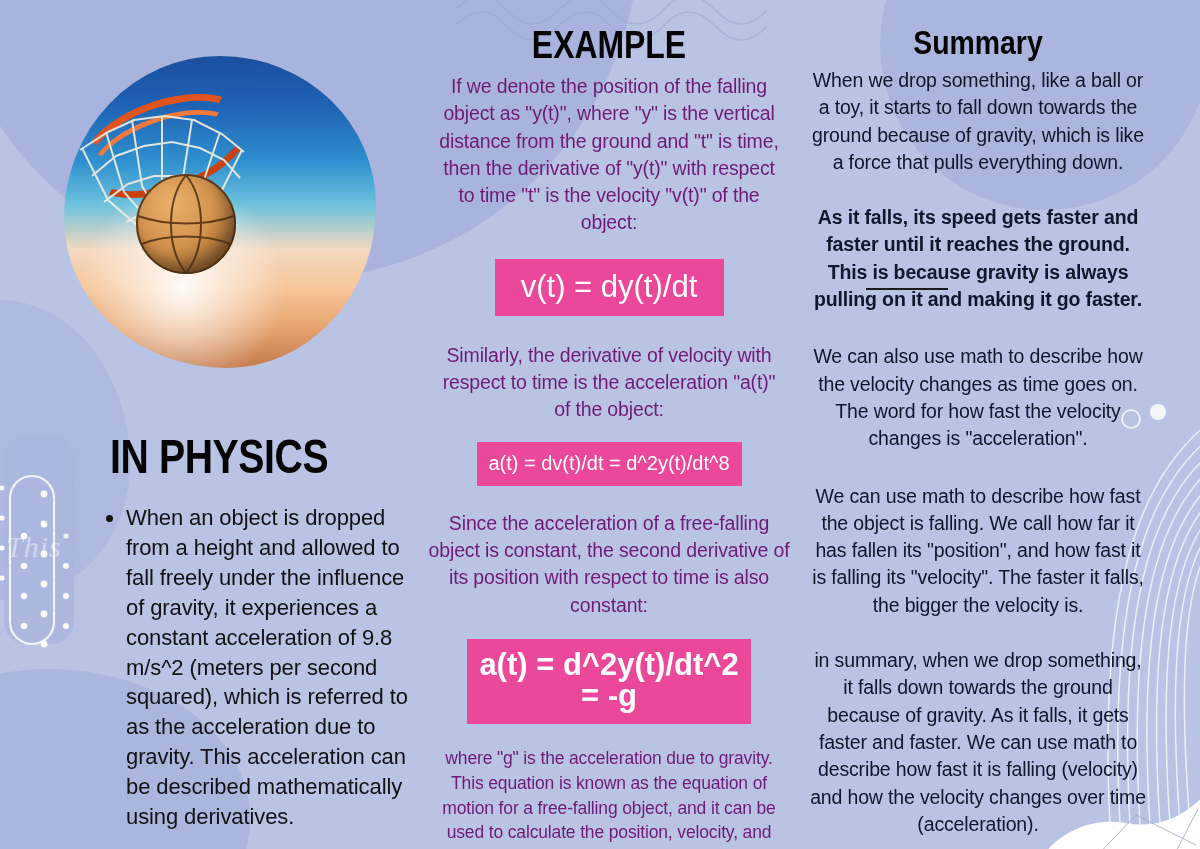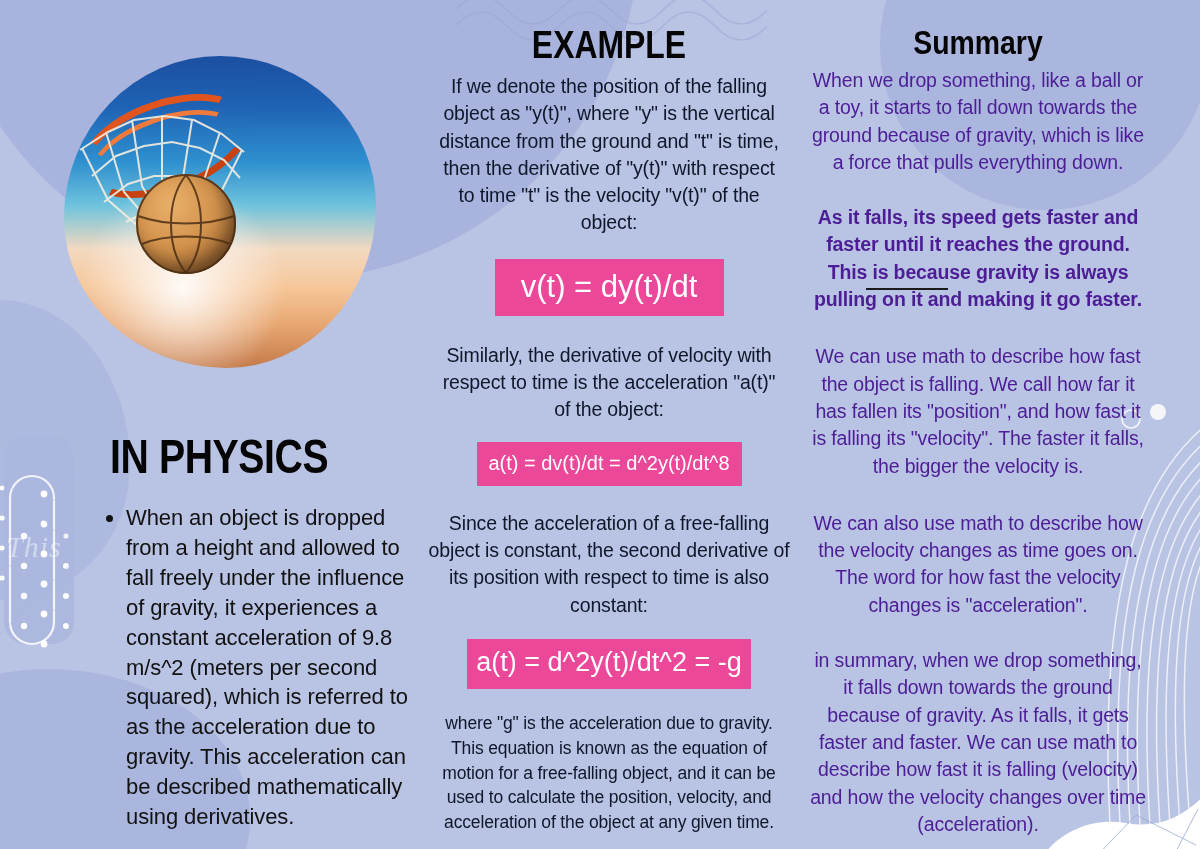--- a/index.html
+++ b/index.html
@@ -167,21 +167,21 @@
     font-weight:bold;
     color:#060606;
     letter-spacing:0px;
     transform:scaleX(.84);
     line-height:1.0;
     margin-bottom:9px;
   }
   .mid-para {
     font-size:19.5px;
     line-height:1.40;
-    color:#0f172a;
+    color:#701a75;
     letter-spacing:-0.15px;
     padding:0 14px;
   }
   .formula {
     display:block;
     background:#ec4899;
     color:#ffffff;
     font-weight:normal;
     letter-spacing:0px;
     line-height:1.0;
@@ -194,23 +194,24 @@
     margin-top:22px;
   }
   #formula-2 {
     width:265px;
     font-size:20px;
     padding:11px 0 13px;
     margin-top:18px;
   }
   #formula-3 {
     width:284px;
-    font-size:27px;
+    font-size:31px;
     padding:10px 0 13px;
     margin-top:20px;
+    font-weight:bold;
   }
   #mid-para-2 { margin-top:26px; }
   #mid-para-3 { margin-top:24px; padding:0 2px; }
   #mid-para-4 { margin-top:22px; font-size:17.5px; line-height:1.42; padding:0 8px; }
 
   
   #col-right {
     position:absolute;
     left:800px; top:26px;
     width:356px;
@@ -220,21 +221,21 @@
     font-size:33px;
     font-weight:bold;
     color:#060606;
     transform:scaleX(.86);
     line-height:1.0;
     margin-bottom:8px;
   }
   .sum-para {
     font-size:19.5px;
     line-height:1.40;
-    color:#4c1d95;
+    color:#0f172a;
     letter-spacing:-0.15px;
     padding:0 10px;
   }
   #sum-para-2 { margin-top:28px;font-weight:bold; }
   #sum-para-3 { margin-top:30px; }
   #sum-para-4 { margin-top:30px; }
   #sum-para-5 { margin-top:28px; }
   .stray-underline {
     position:absolute;
     left:866px; top:288px;
@@ -384,22 +385,22 @@
   </div>
 
   <div id="col-right">
 
     <div id="heading-summary">Summary</div>
 
     <p class="sum-para" id="sum-para-1">When we drop something, like a ball or a toy, it starts to fall down towards the ground because of gravity, which is like a force that pulls everything down.</p>
 
     <p class="sum-para" id="sum-para-2">As it falls, its speed gets faster and faster until it reaches the ground. This is because gravity is always pulling on it and making it go faster.</p>
 
+    <p class="sum-para" id="sum-para-4">We can also use math to describe how the velocity changes as time goes on. The word for how fast the velocity changes is "acceleration".</p>
+
     <p class="sum-para" id="sum-para-3">We can use math to describe how fast the object is falling. We call how far it has fallen its "position", and how fast it is falling its "velocity". The faster it falls, the bigger the velocity is.</p>
-
-    <p class="sum-para" id="sum-para-4">We can also use math to describe how the velocity changes as time goes on. The word for how fast the velocity changes is "acceleration".</p>
 
     <p class="sum-para" id="sum-para-5">in summary, when we drop something, it falls down towards the ground because of gravity. As it falls, it gets faster and faster. We can use math to describe how fast it is falling (velocity) and how the velocity changes over time (acceleration).</p>
   </div>
 
   <div class="stray-underline"></div>
 
 </div>
 
 </body></html>

